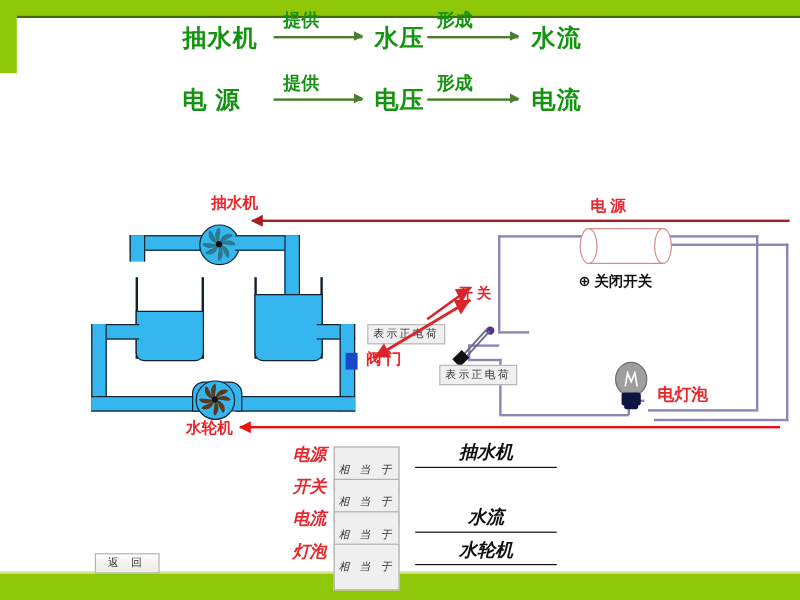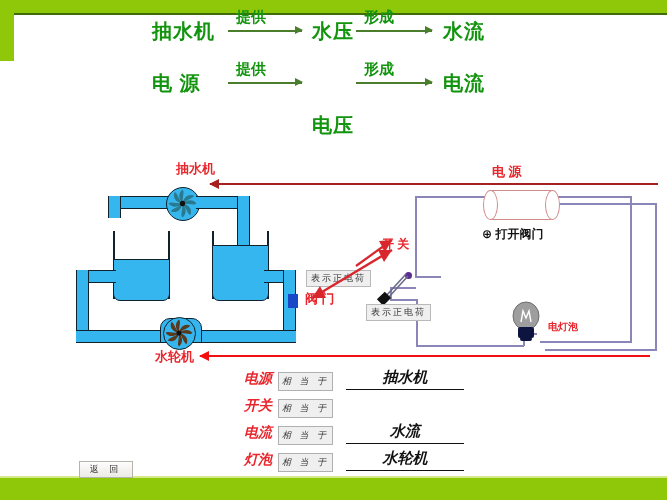--- a/index.html
+++ b/index.html
@@ -55,21 +55,21 @@
   .rarrow .shaft{position:absolute;left:0;top:0;height:2px;width:100%;}
   .rarrow .head{position:absolute;left:-1px;top:-4px;width:0;height:0;
      border-top:5px solid transparent;border-bottom:5px solid transparent;}
 
   
   .tbl{position:absolute;left:218px;top:368px;width:250px;}
   .trow{position:relative;height:27px;font-style:italic;}
   .t-left{position:absolute;left:0;top:2px;width:54px;text-align:right;color:#e8262c;
       font-weight:bold;font-size:14px;}
   .t-mid{position:absolute;left:60px;top:4px;background:#efefef;border:1px solid #b0b0b0;
-      color:#333;font-size:9px;padding:2px 3px;letter-spacing:3px;}
+      color:#333;font-size:9px;padding:12px 3px;letter-spacing:3px;}
   .t-right{position:absolute;left:128px;top:0px;width:118px;text-align:center;
       color:#111;font-weight:bold;font-size:15px;border-bottom:1.6px solid #111;
       padding-bottom:2px;}
 
   
   .btn{position:absolute;left:50px;top:461px;width:52px;height:15px;
       background:linear-gradient(#fdfdfd,#eceae5);border:1px solid #b6b3ab;
       font-size:9px;color:#333;text-align:center;line-height:15px;letter-spacing:4px;margin-left:29px;}
 </style>
 </head>
@@ -96,21 +96,21 @@
       <div class="head"></div>
   </div>
   <div class="eq-term" style="left:443px;top:18px;">水流</div>
 
   <div class="eq-term" style="left:152px;top:70px;">电  源</div>
   <div class="eq-lab" style="left:236px;top:60px;">提供</div>
   <div class="eq-arrow" style="left:228px;top:78px;width:74px;">
     <div class="shaft"></div>
       <div class="head"></div>
   </div>
-  <div class="eq-term" style="left:312px;top:70px;margin-top:42px;">电压</div>
+  <div class="eq-term" style="left:312px;top:70px;">电压</div>
   <div class="eq-lab" style="left:364px;top:60px;">形成</div>
   <div class="eq-arrow" style="left:356px;top:78px;width:76px;">
     <div class="shaft"></div>
       <div class="head"></div>
   </div>
   <div class="eq-term" style="left:443px;top:70px;">电流</div>
 
   <div class="pipe pipe-h" style="left:108px;top:196px;width:62px;height:13px;"></div>
   <div class="pipe pipe-v" style="left:108px;top:196px;width:13px;height:22px;"></div>
 
@@ -190,39 +190,39 @@
   <div class="wire" style="left:390px;top:299px;width:28px;height:1.6px;"></div>
   <div class="wire" style="left:416px;top:299px;width:1.6px;height:46px;"></div>
   <div class="wire" style="left:416px;top:345px;width:108px;height:1.6px;"></div>
   <div class="wire" style="left:523px;top:333px;width:1.6px;height:13px;"></div>
   <div class="wire" style="left:523px;top:333px;width:14px;height:1.6px;"></div>
 
   <div class="batt-body" style="left:490px;top:190px;width:62px;height:30px;border-left:none;border-right:none;"></div>
   <div class="batt-cap" style="left:483px;top:190px;width:15px;height:30px;"></div>
   <div class="batt-cap" style="left:545px;top:190px;width:15px;height:30px;"></div>
   <div class="lbl lbl-red" style="left:492px;top:163px;font-size:13px;">电  源</div>
-  <div class="lbl lbl-dark" style="left:482px;top:226px;font-size:12px;">⊕ 打开阀门</div>
+  <div class="lbl lbl-dark" style="left:482px;top:226px;font-size:12px;">⊕ 关闭开关</div>
 
   <div style="position:absolute;left:405px;top:272px;width:7px;height:7px;border-radius:50%;
        background:#5c2d91;"></div>
   <svg style="position:absolute;left:372px;top:270px;" width="44" height="40">
     <line x1="34" y1="4" x2="14" y2="26" stroke="#6b6b8a" stroke-width="1.6"></line>
     <line x1="36" y1="6" x2="16" y2="28" stroke="#6b6b8a" stroke-width="1.6"></line>
     <rect x="6" y="24" width="11" height="9" fill="#111" transform="rotate(-44 12 28)"></rect>
   </svg>
   <div class="lbl lbl-red" style="left:382px;top:238px;font-size:12px;width:13px;line-height:13px;">开  关</div>
   <div class="boxlab" style="left:366px;top:304px;">表示正电荷</div>
 
   <svg style="position:absolute;left:508px;top:300px;" width="36" height="44">
     <ellipse cx="18" cy="16" rx="13" ry="14" fill="#9e9e9e" stroke="#6e6e6e" stroke-width="1"></ellipse>
     <path d="M13 22 L15 11 L18 18 L21 11 L23 22" fill="none" stroke="#fff" stroke-width="1.4"></path>
     <rect x="10" y="27" width="16" height="11" rx="2" fill="#0d1440"></rect>
     <rect x="12" y="37" width="12" height="4" rx="2" fill="#0d1440"></rect>
   </svg>
-  <div class="lbl lbl-red" style="left:548px;top:320px;font-size:10px;">电灯泡</div>
+  <div class="lbl lbl-red" style="left:548px;top:320px;font-size:14px;">电灯泡</div>
 
   <div class="rarrow" style="left:210px;top:183px;width:448px;">
     <div class="shaft" style="background:#a52020;"></div>
     <div class="head" style="border-right:10px solid #a52020;"></div>
   </div>
 
   <div class="rarrow" style="left:200px;top:355px;width:450px;">
     <div class="shaft" style="background:#f20f0f;"></div>
     <div class="head" style="border-right:10px solid #f20f0f;"></div>
   </div>

